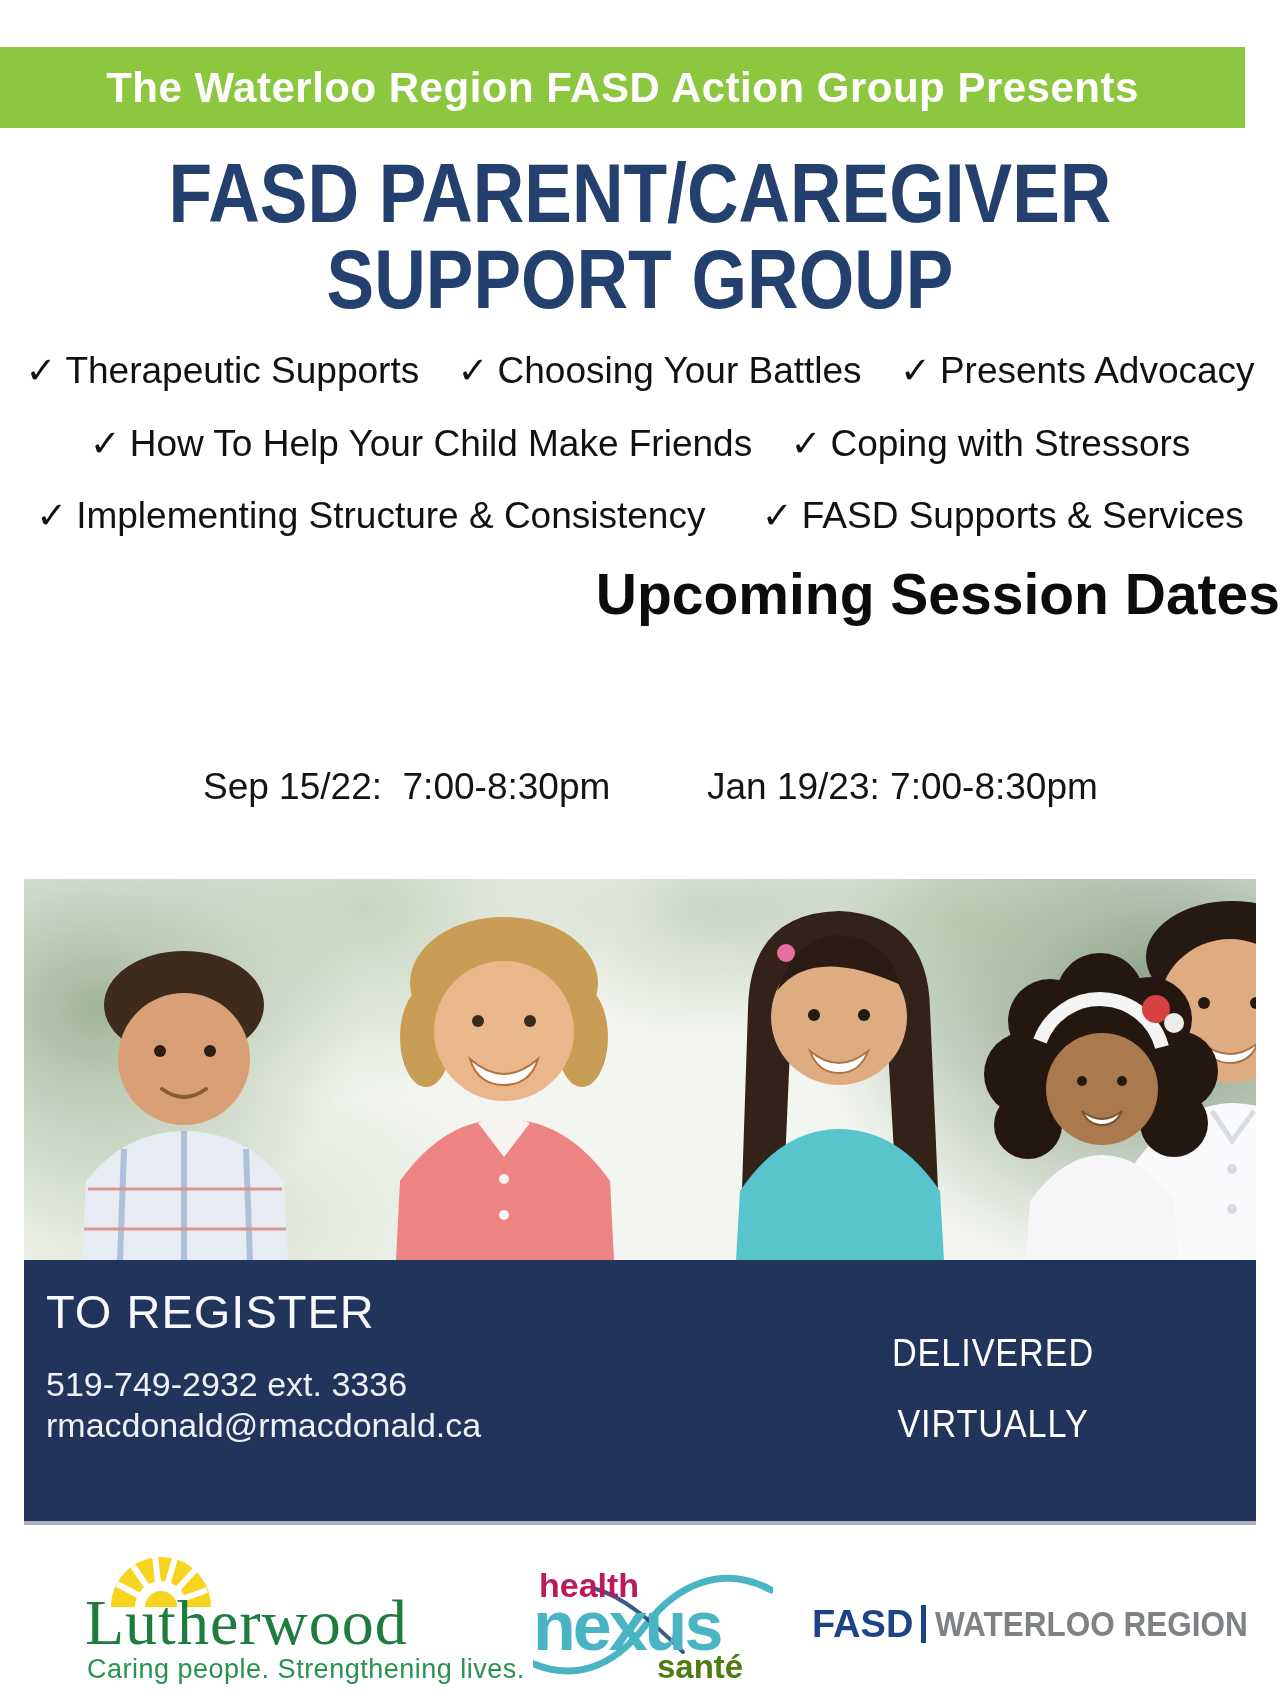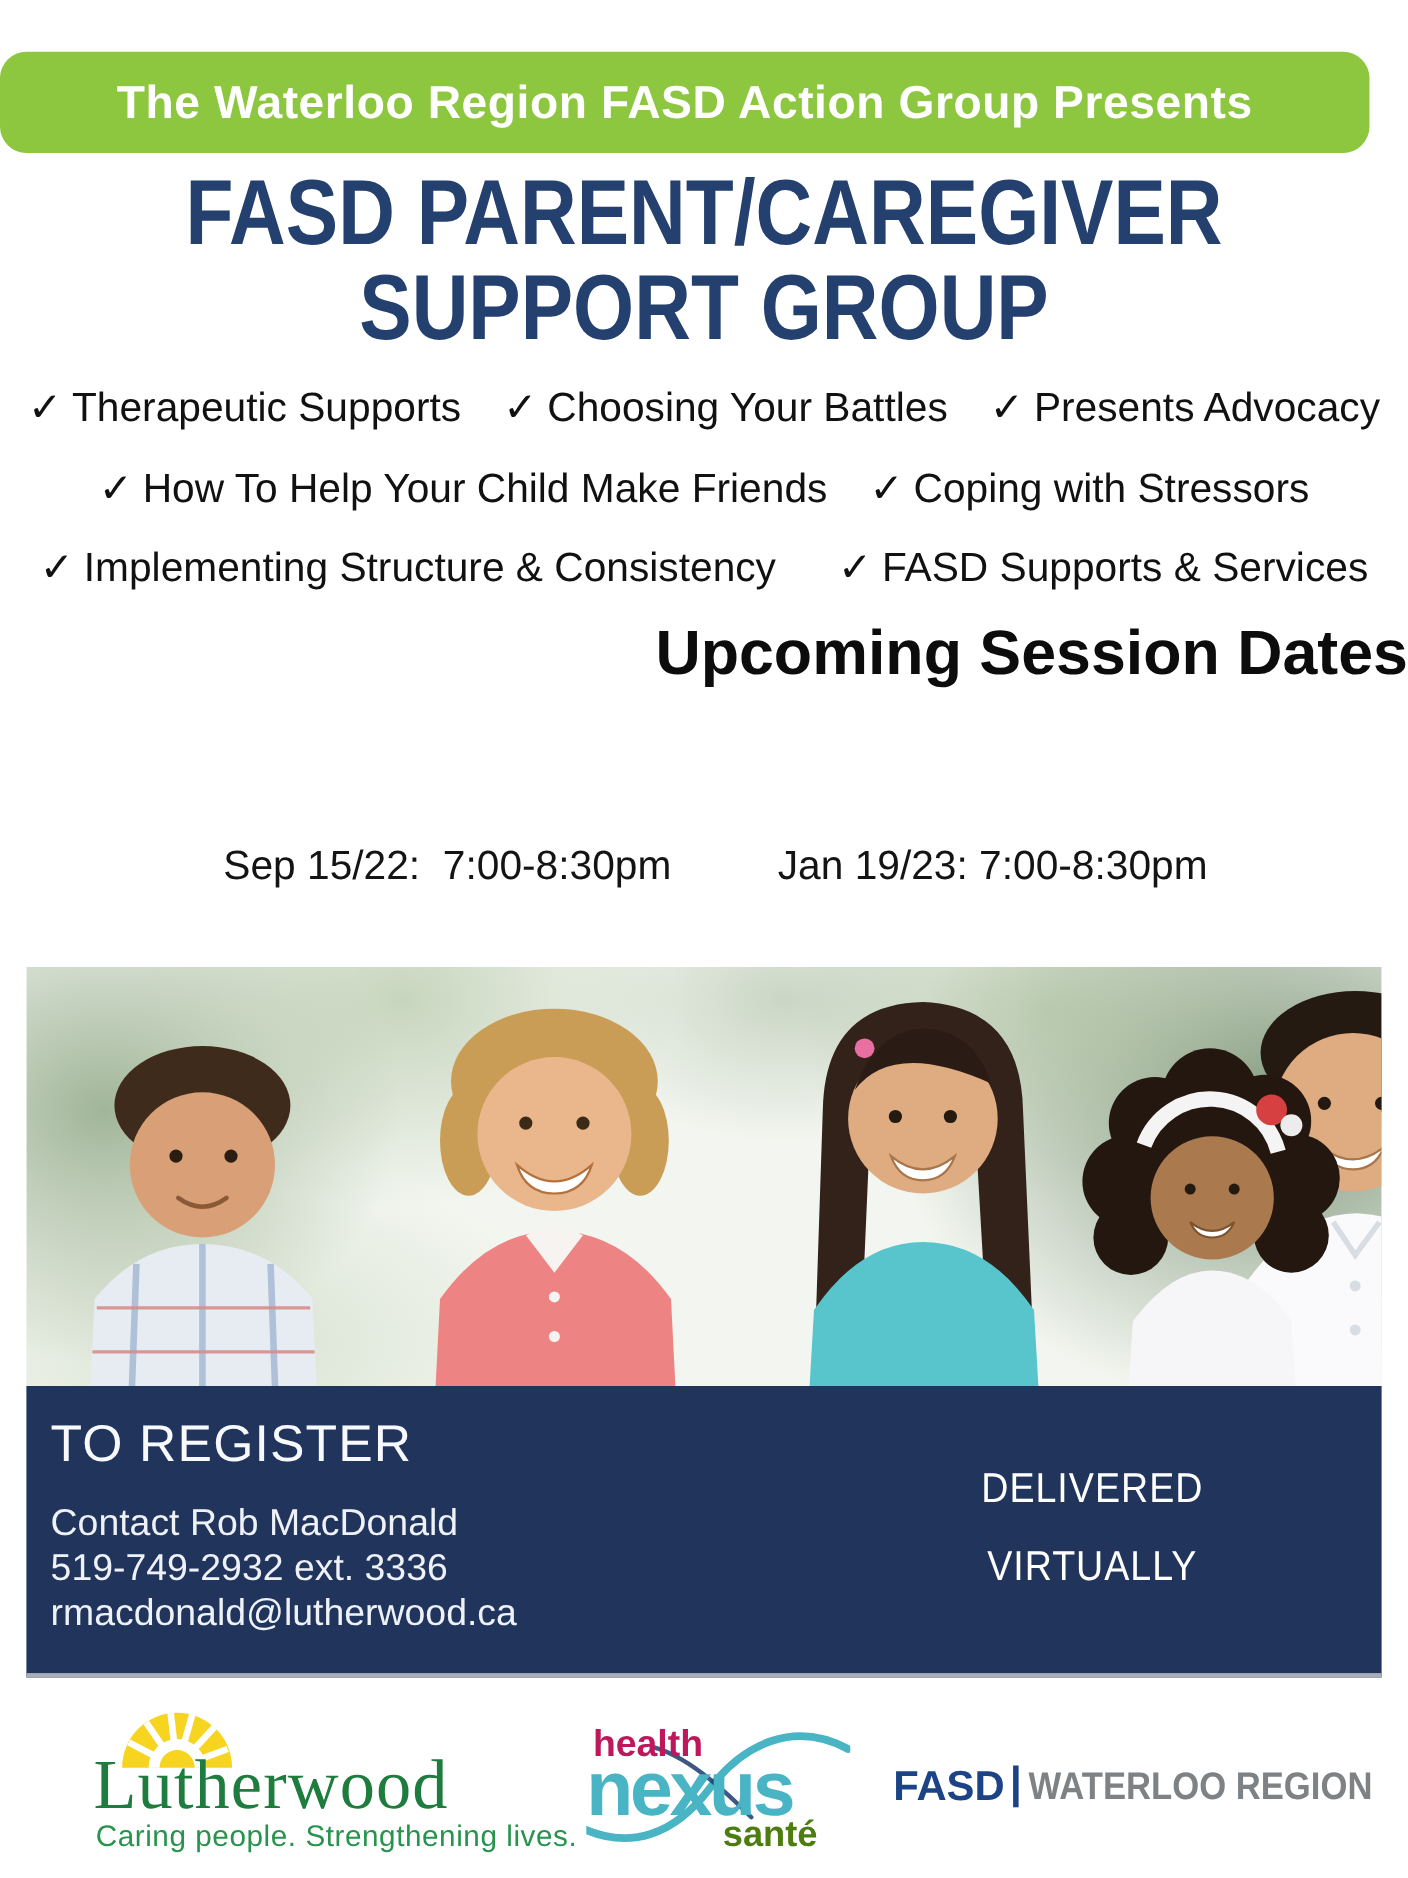--- a/index.html
+++ b/index.html
@@ -3,22 +3,22 @@
 <meta charset="utf-8">
 <style>
   html,body { margin:0; padding:0; background:#ffffff; }
   .page {
     position:relative; width:1280px; height:1707px; background:#ffffff;
     font-family:"Liberation Sans", sans-serif; overflow:hidden;
   }
 
   
   .banner {
-    position:absolute; left:0; top:47px; width:1245px; height:92px;
-    background:#8dc63f; display:flex; align-items:center; justify-content:center;border-radius:24px;
+    position:absolute; left:0; top:47px; width:1245px; height:81px;
+    background:#8dc63f; display:flex; align-items:center; justify-content:center;
   }
   .banner-text { color:#ffffff; font-size:42px; font-weight:700; letter-spacing:.5px; white-space:nowrap; }
 
   
   .title { position:absolute; left:0; top:150px; width:1280px; text-align:center; color:#24406e; }
   .title-line {
     display:block; font-size:84px; line-height:86px; font-weight:700;
     transform:scaleX(.85); transform-origin:center; white-space:nowrap; letter-spacing:0;
   }
 
@@ -226,23 +226,22 @@
           <circle cx="480" cy="300" r="5" fill="#f7f3f0"></circle>
             <circle cx="480" cy="336" r="5" fill="#f7f3f0"></circle>
         </g>
       </g>
     </svg>
   </div>
 
   <div class="band">
     <div class="to-register">TO REGISTER</div>
     <div class="contact">
-      <div>Contact Rob MacDonald</div>
       <div>519-749-2932 ext. 3336</div>
-      <div>rmacdonald@lutherwood.ca</div>
+      <div>rmacdonald@rmacdonald.ca</div>
     </div>
     <div class="delivered">
       <div>DELIVERED</div>
       <div>VIRTUALLY</div>
     </div>
   </div>
 
   <div class="lutherwood">
     <svg class="lw-sun" width="116" height="66" viewBox="0 0 116 66">
       <path d="M8 65 A 50 50 0 0 1 108 65 Z" fill="#f6d41f"></path>

